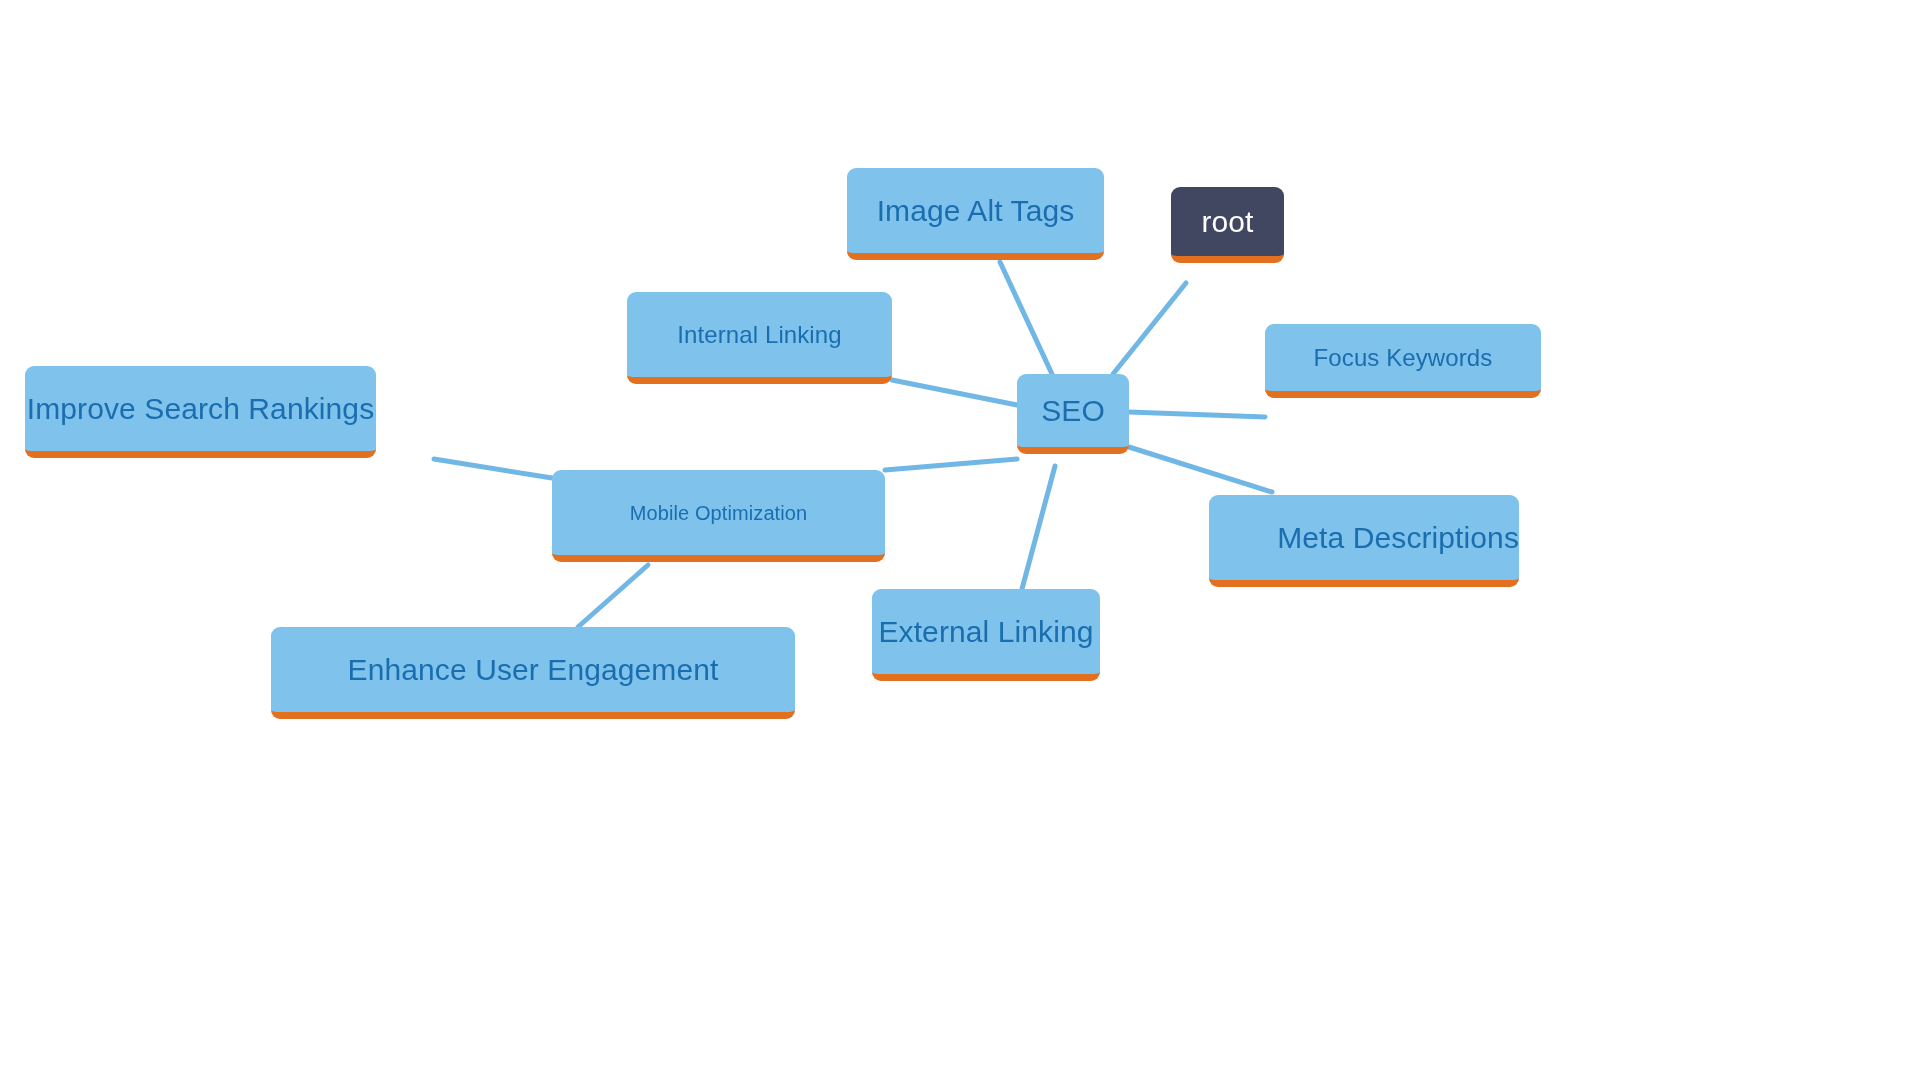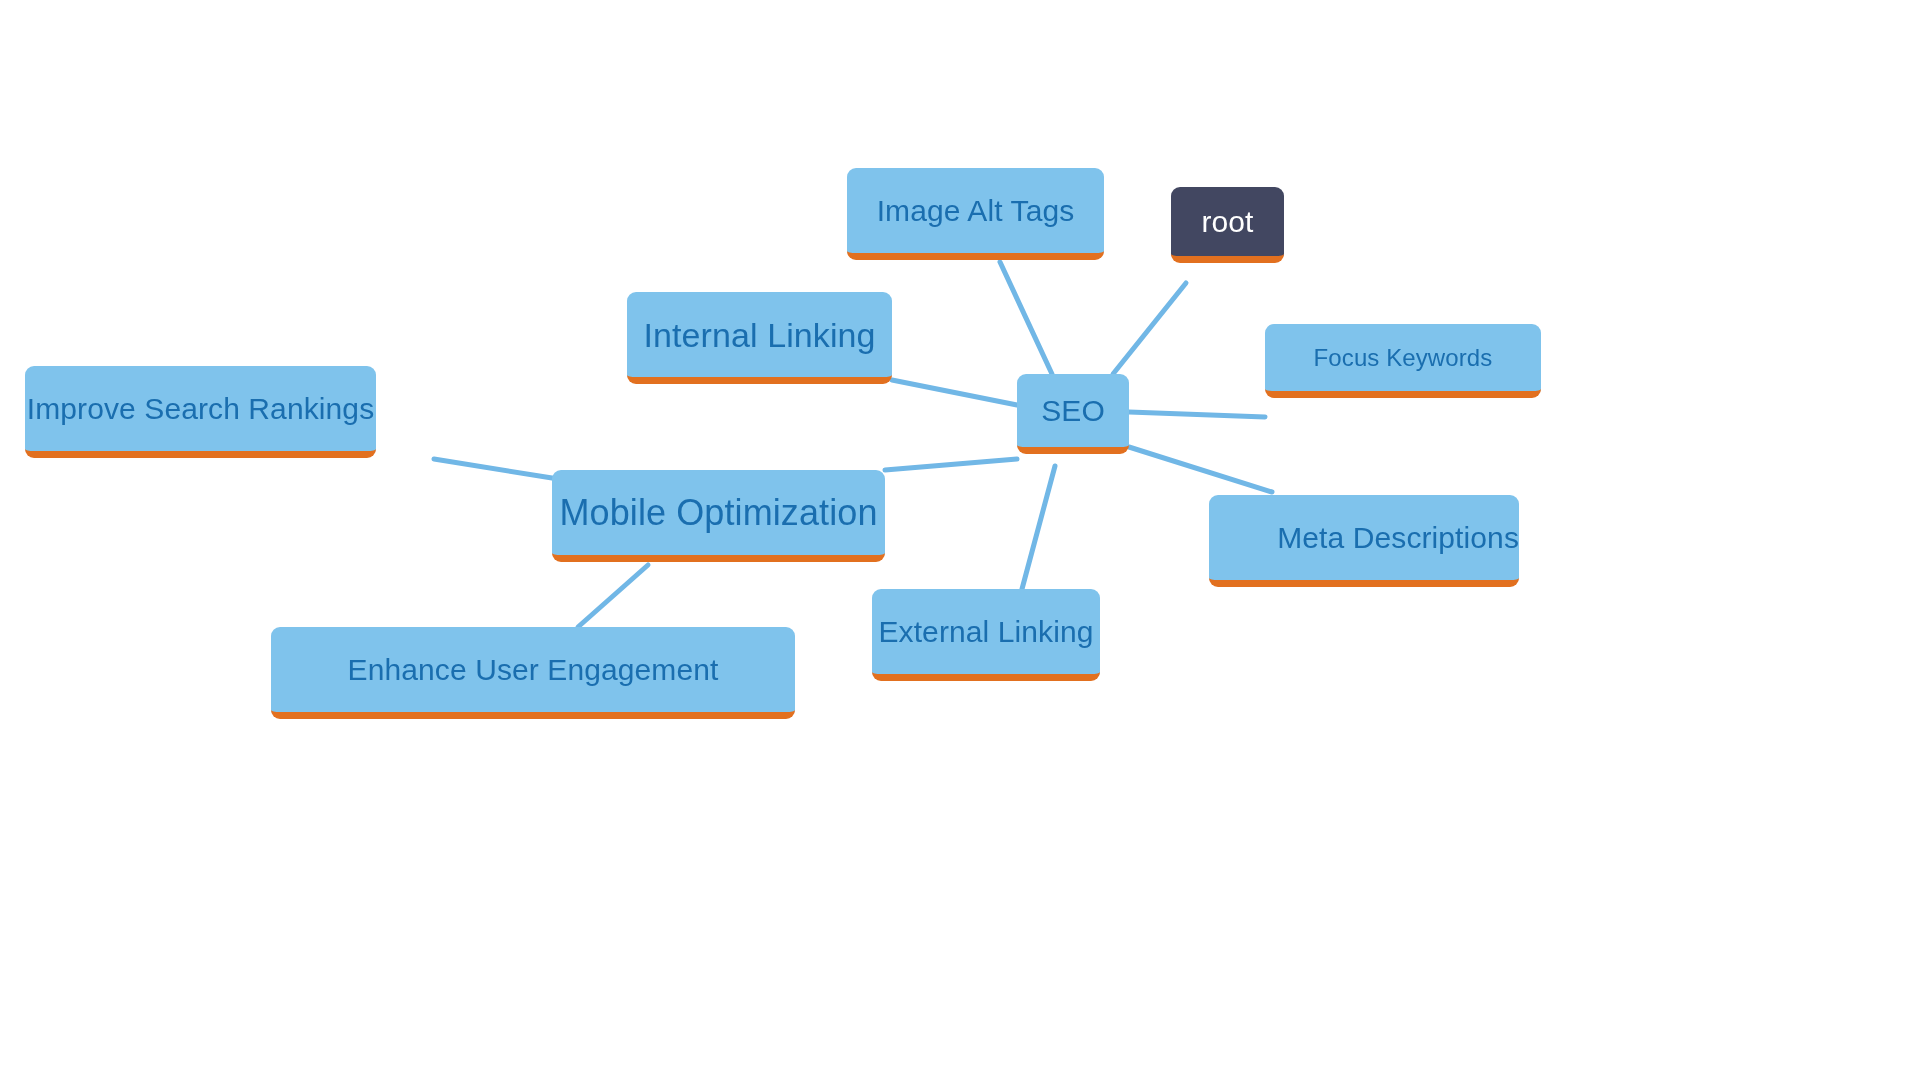--- a/index.html
+++ b/index.html
@@ -72,33 +72,33 @@
       <line x1="552" y1="478" x2="434" y2="459" stroke="#71b7e6" stroke-width="5" stroke-linecap="round"></line>
       <line x1="648" y1="565" x2="578" y2="627" stroke="#71b7e6" stroke-width="5" stroke-linecap="round"></line>
     </svg>
   <div id="node-layer">
       <div class="node" style="left: 847px; top: 168px; width: 257px; height: 92px; font-size: 30px;">
         <span class="node-label">Image Alt Tags</span>
       </div>
       <div class="node root-node" style="left: 1171px; top: 187px; width: 113px; height: 76px; font-size: 30px;">
         <span class="node-label">root</span>
       </div>
-      <div class="node" style="left: 627px; top: 292px; width: 265px; height: 92px; font-size: 34px;">
+      <div class="node" style="left: 627px; top: 292px; width: 265px; height: 92px; font-size: 24px;">
         <span class="node-label">Internal Linking</span>
       </div>
       <div class="node" style="left: 1265px; top: 324px; width: 276px; height: 74px; font-size: 24px; text-align: center;">
         <span class="node-label">Focus Keywords</span>
       </div>
       <div class="node" style="left: 25px; top: 366px; width: 351px; height: 92px; font-size: 30px;">
         <span class="node-label">Improve Search Rankings</span>
       </div>
       <div class="node" style="left: 1017px; top: 374px; width: 112px; height: 80px; font-size: 30px;">
         <span class="node-label">SEO</span>
       </div>
-      <div class="node" style="left: 552px; top: 470px; width: 333px; height: 92px; font-size: 36px;">
+      <div class="node" style="left: 552px; top: 470px; width: 333px; height: 92px; font-size: 20px;">
         <span class="node-label">Mobile Optimization</span>
       </div>
       <div class="node" style="left: 1209px; top: 495px; width: 310px; height: 92px; font-size: 30px; justify-content: flex-end;">
         <span class="node-label">Meta Descriptions</span>
       </div>
       <div class="node" style="left: 872px; top: 589px; width: 228px; height: 92px; font-size: 30px;">
         <span class="node-label">External Linking</span>
       </div>
       <div class="node" style="left: 271px; top: 627px; width: 524px; height: 92px; font-size: 30px;">
         <span class="node-label">Enhance User Engagement</span>

